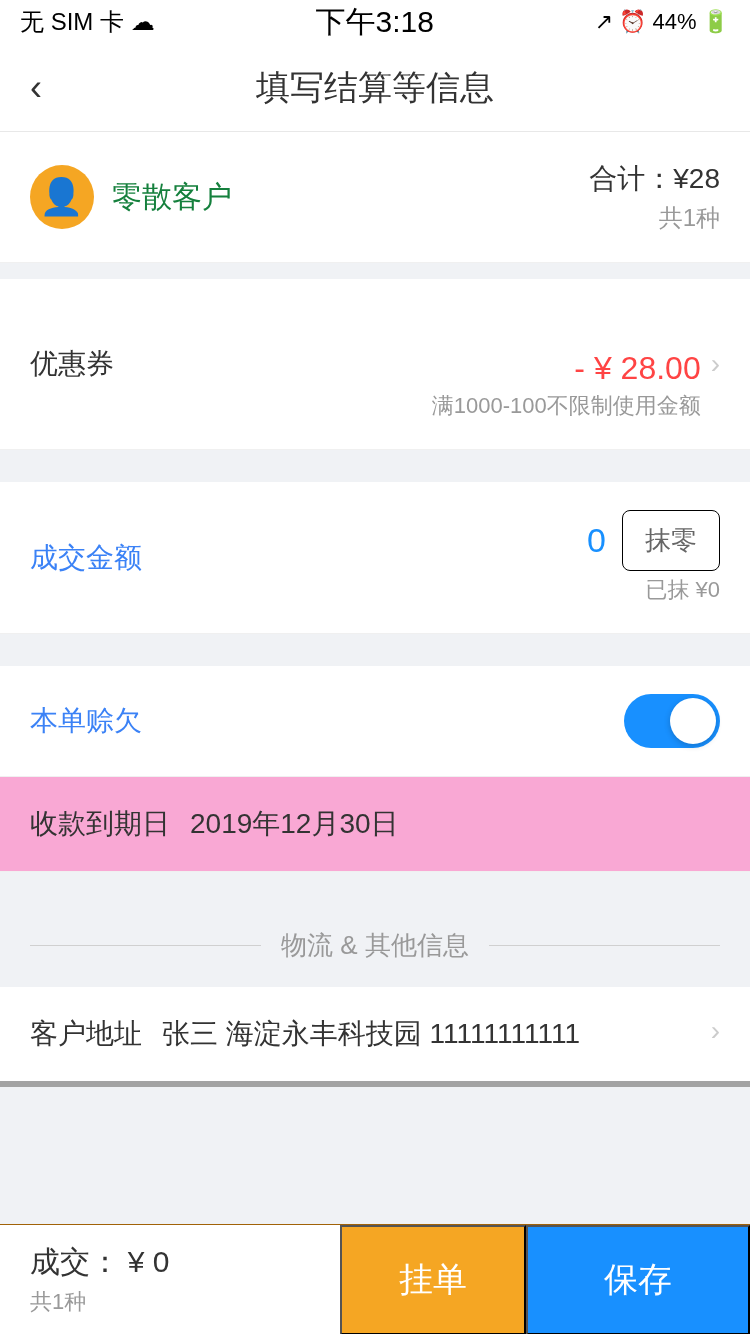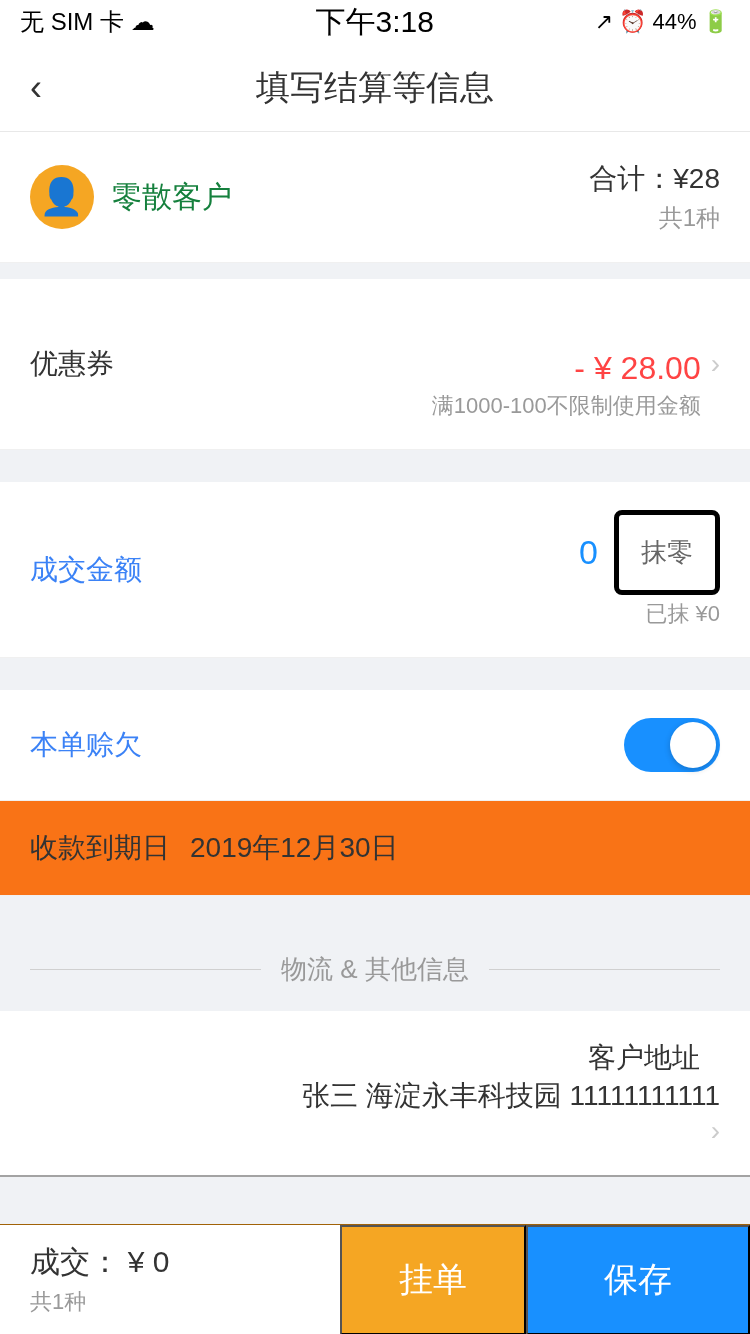--- a/index.html
+++ b/index.html
@@ -123,23 +123,23 @@
       display: flex;
       align-items: center;
       justify-content: space-between;
       border-bottom: 1px solid #f0f0f0;
       min-height: 88px;
     }
     .row-label { font-size: 28px; color: #3b82f6; }
     .row-value-area { display: flex; align-items: center; gap: 16px; }
     .deal-amount-value { font-size: 34px; color: #1890ff; font-weight: 500; }
     .round-zero-btn {
-      border: 5px solid #000000;
+      border: 1px solid #000000;
       border-radius: 8px;
-      padding: 20px 22px;
+      padding: 12px 22px;
       font-size: 26px;
       color: #666;
       background: #fff;
       cursor: pointer;
     }
     .already-round { font-size: 22px; color: #999; text-align: right; margin-top: 4px; }
 
     .row-right-stack { text-align: right; }
     .prepay-amount { font-size: 30px; color: #333; font-weight: 500; }
     .receivable { font-size: 22px; color: #999; margin-top: 4px; }
@@ -160,21 +160,21 @@
       border-radius: 50%;
       background: #fff;
       position: absolute;
       top: 4px;
       right: 4px;
       box-shadow: 0 2px 6px rgba(0,0,0,0.2);
     }
 
     
     .due-date-row {
-      background: #f97316;
+      background: #f9a8d4;
       padding: 28px 30px;
       display: flex;
       align-items: center;
       gap: 20px;
       border-bottom: 1px solid #f0f0f0;
     }
     .due-label { font-size: 28px; color: #333; }
     .due-date { font-size: 28px; color: #333; }
 
     
@@ -188,24 +188,23 @@
       gap: 20px;
     }
     .logistics-line { flex: 1; height: 1px; background: #d0d0d0; }
     .logistics-text { font-size: 26px; color: #999; }
 
     
     .address-row {
       background: #fff;
       padding: 28px 30px;
       display: flex;
-      align-items: flex-end;
-      justify-content: space-between;
-      border-bottom: 2px solid #a3a3a3;
-      flex-direction: column;
+      align-items: flex-start;
+      justify-content: space-between;
+      border-bottom: 6px solid #a3a3a3;
     }
     .address-label { font-size: 28px; color: #333; flex-shrink: 0; margin-right: 20px; }
     .address-value { font-size: 28px; color: #333; flex: 1; }
     .address-chevron { color: #ccc; font-size: 28px; }
 
     
     .empty-area {
       background: #f0f2f5;
       height: 200px;
     }

